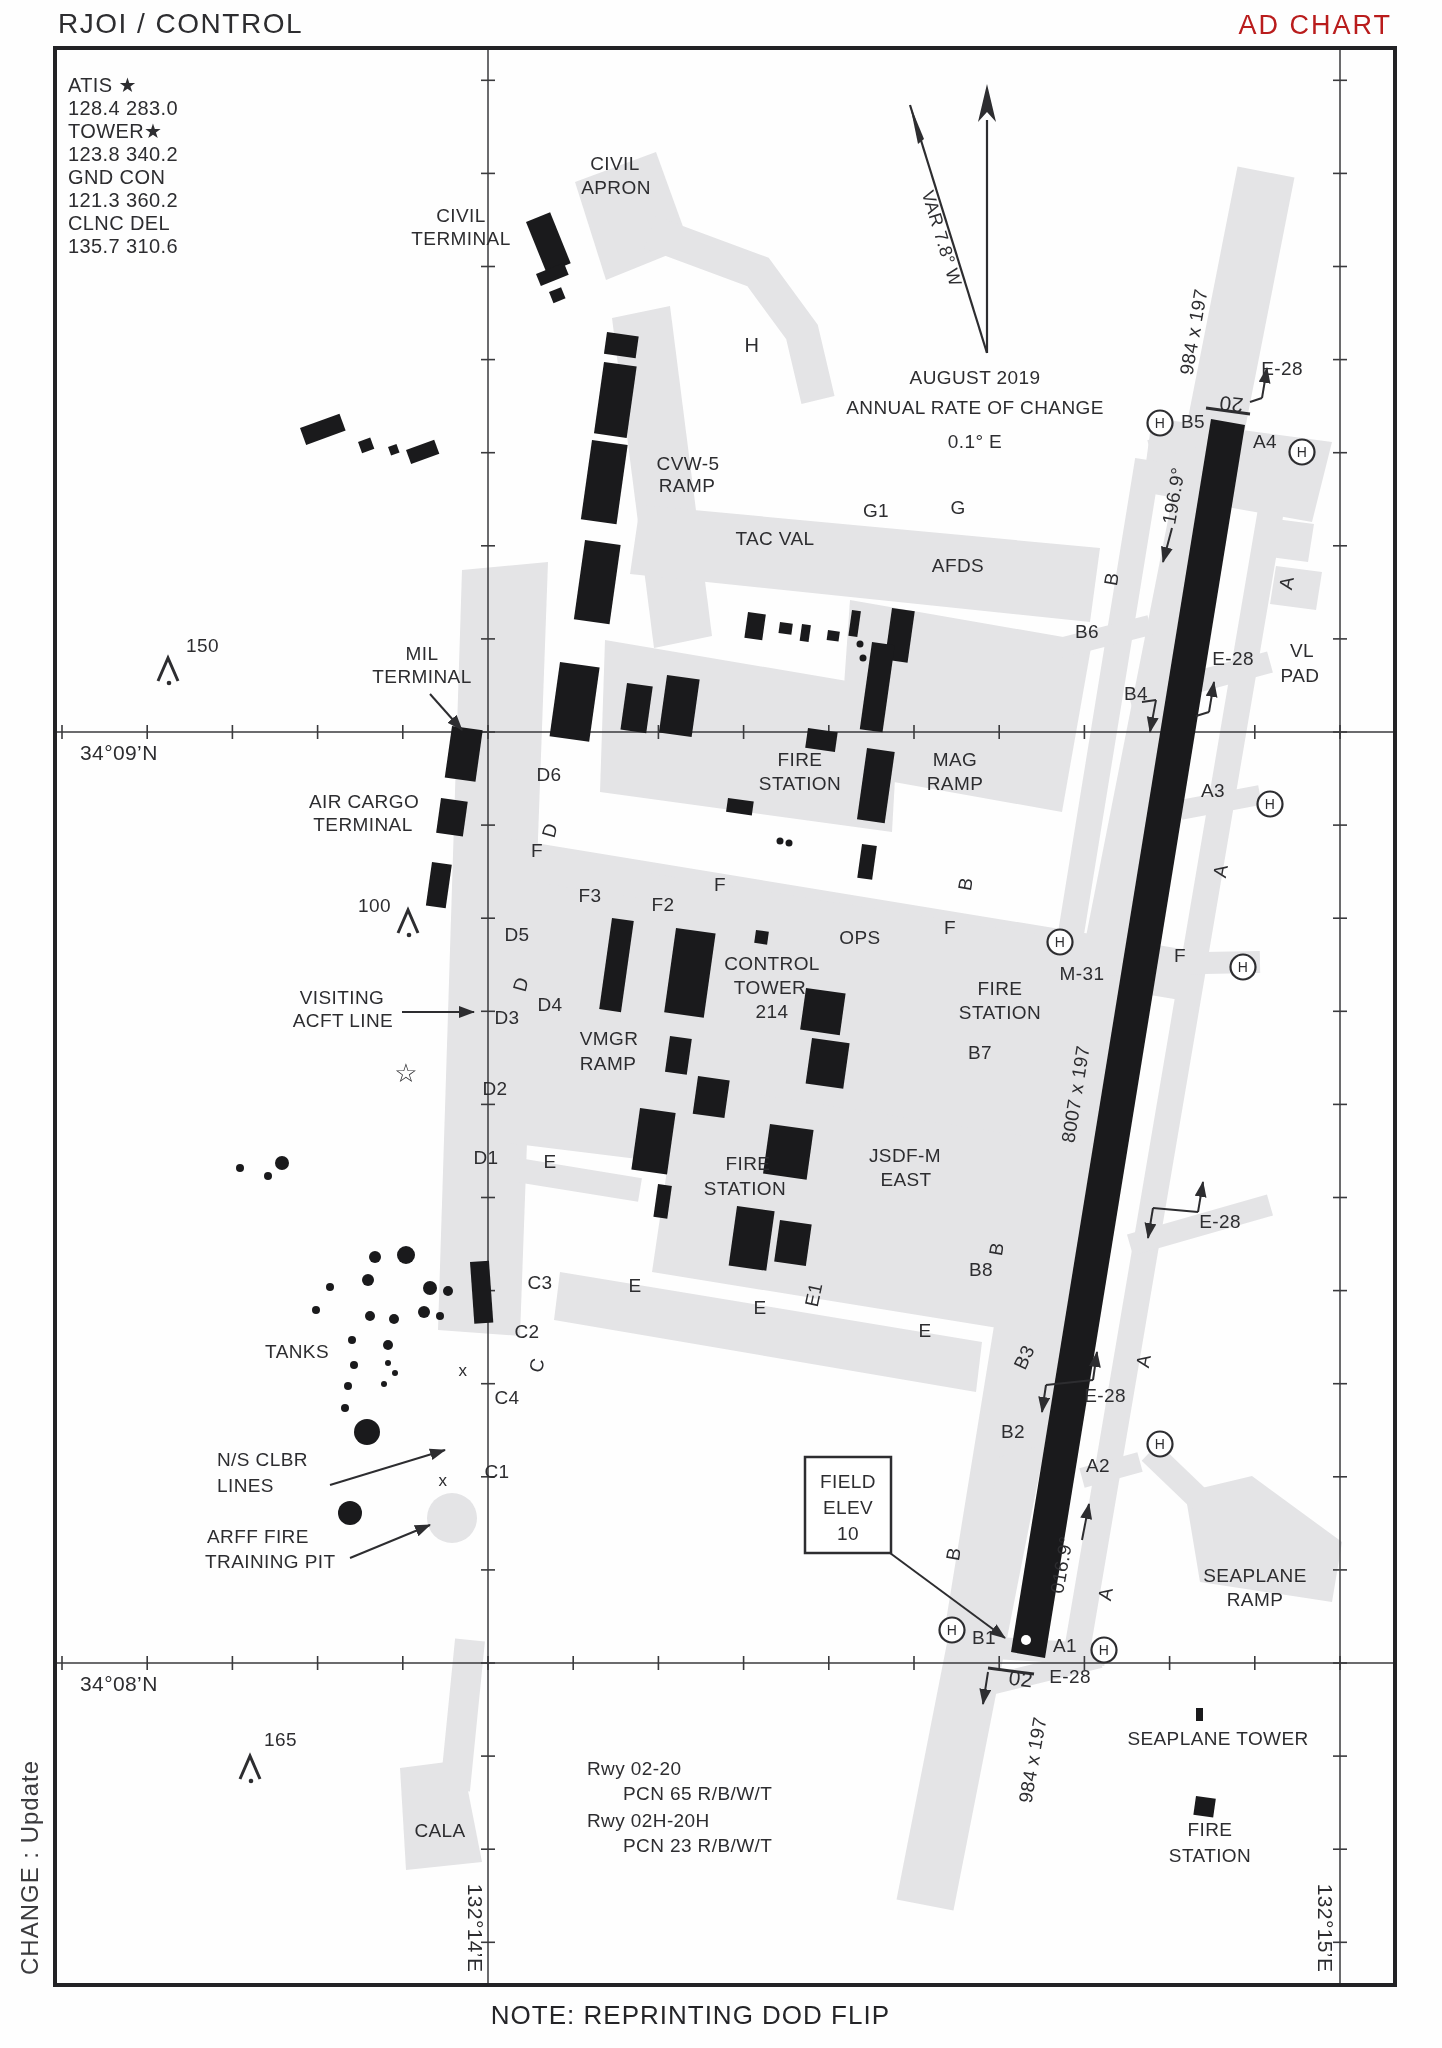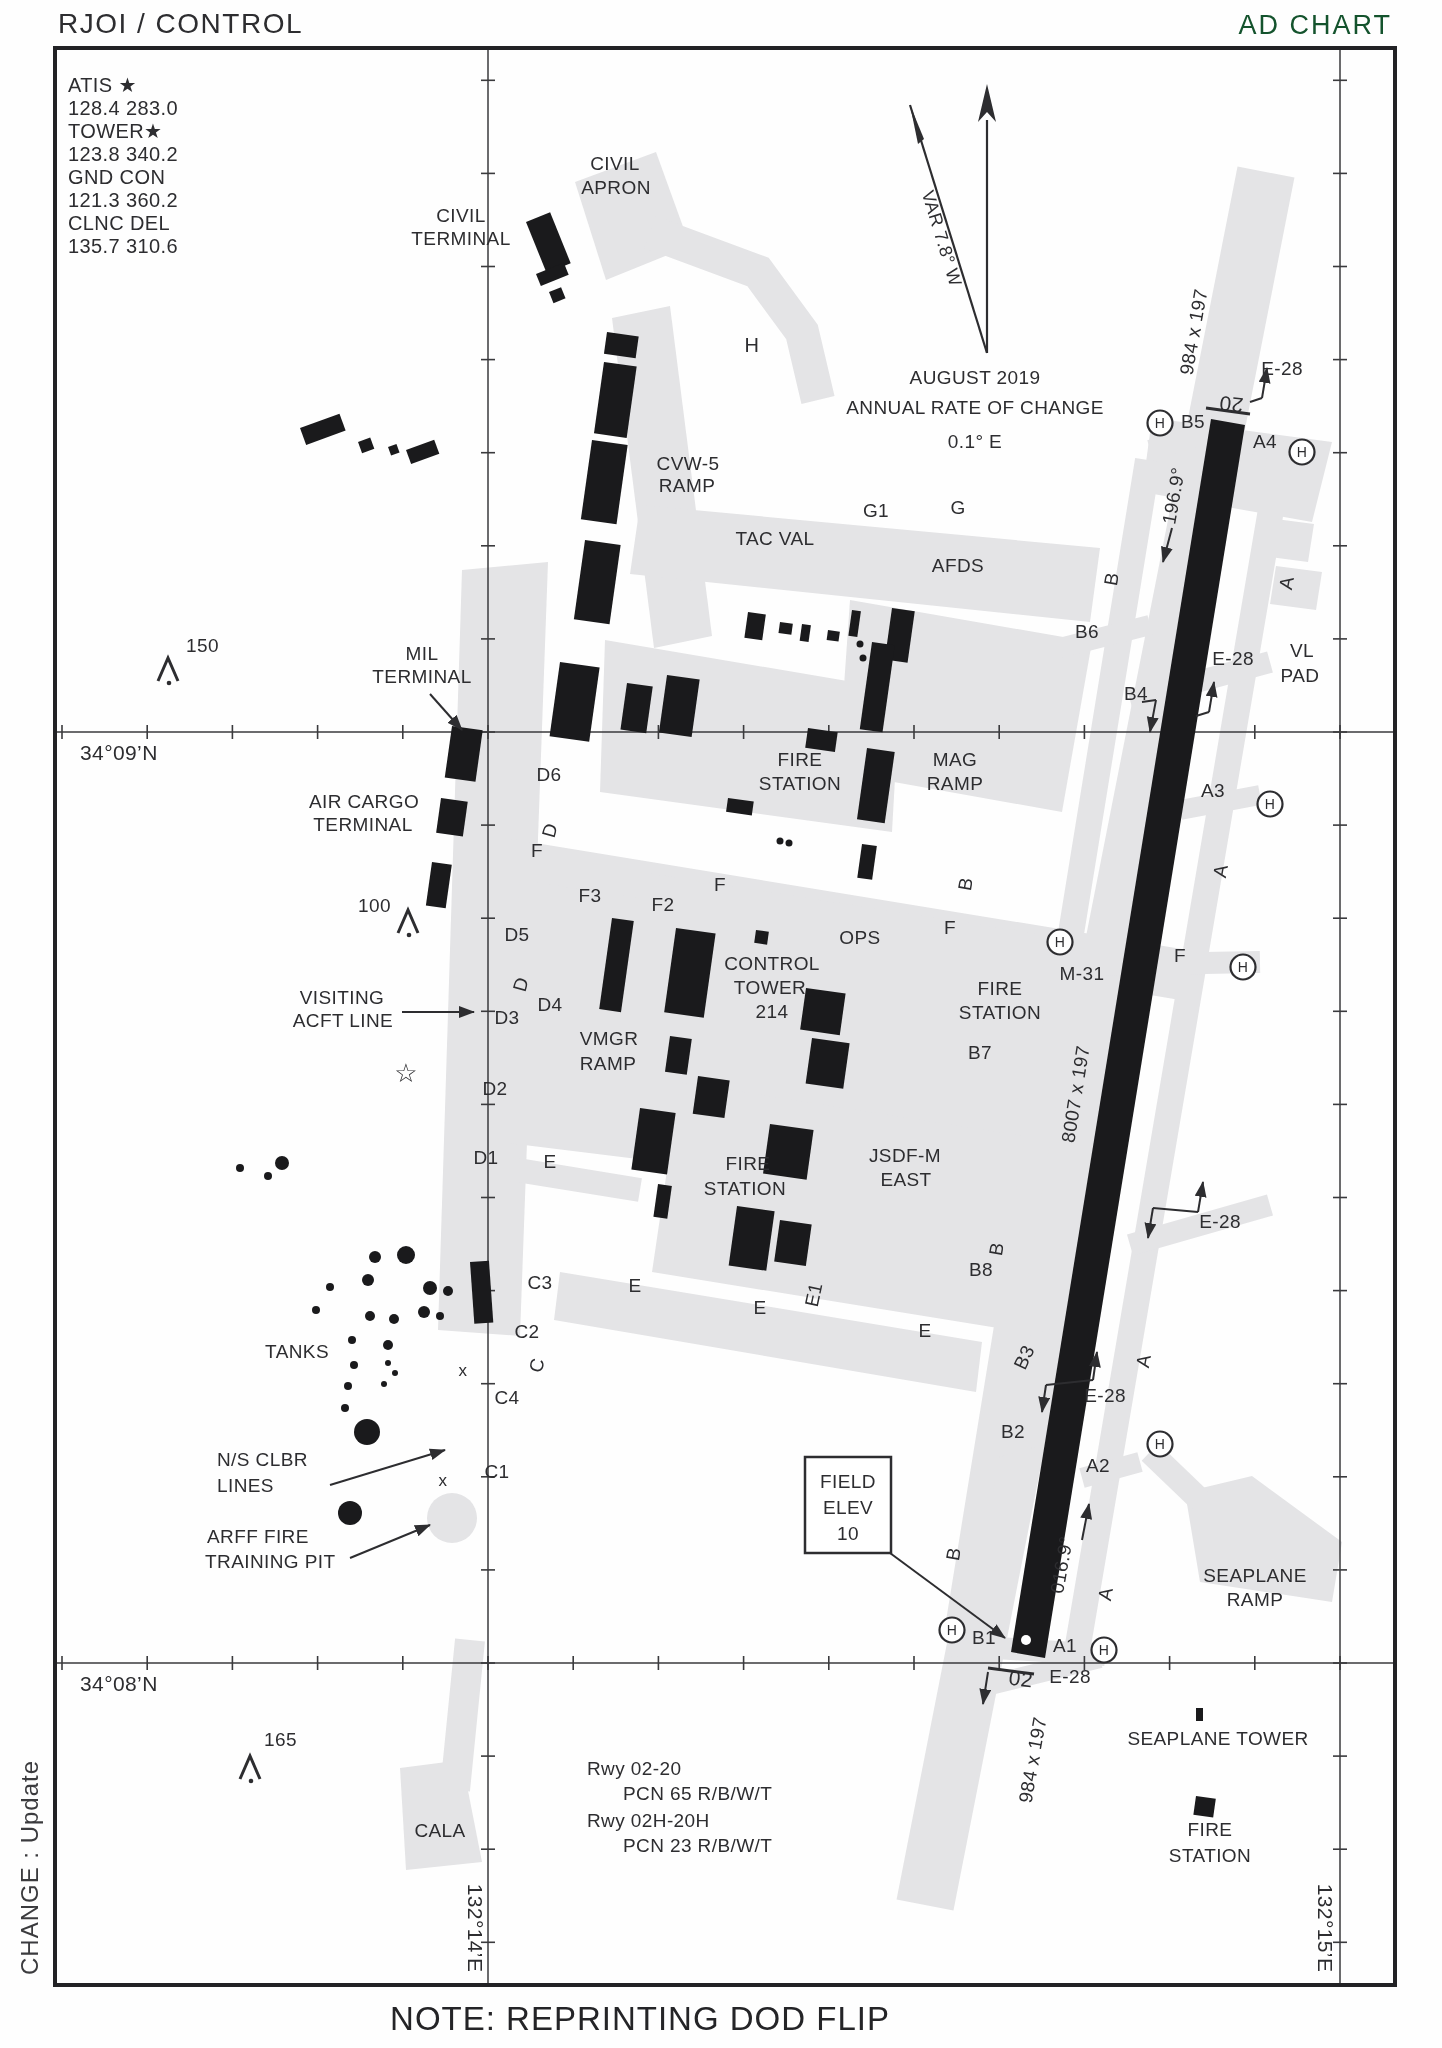--- a/index.html
+++ b/index.html
@@ -1,20 +1,20 @@
 <!DOCTYPE html>
 <html><head>
 <meta charset="utf-8">
 <style>
   html,body{margin:0;padding:0;background:#ffffff;}
   .page{position:relative;width:1442px;height:2048px;background:#fefefe;overflow:hidden;
         font-family:"Liberation Sans", sans-serif;color:#2d2d30;}
   .title{position:absolute;left:58px;top:8px;font-size:28px;letter-spacing:1.5px;color:#2d2d30;}
-  .adchart{position:absolute;right:50px;top:10px;font-size:27px;letter-spacing:2px;color:#14532d;}
-  .note{position:absolute;left:390px;top:2000px;width:500px;text-align:center;font-size:33px;letter-spacing:1px;color:#242427;}
+  .adchart{position:absolute;right:50px;top:10px;font-size:27px;letter-spacing:2px;color:#b91c1c;}
+  .note{position:absolute;left:390px;top:2000px;width:500px;text-align:right;font-size:26px;letter-spacing:1px;color:#242427;}
   .change{position:absolute;left:16px;top:1975px;transform-origin:0 0;transform:rotate(-90deg);
           font-size:24px;letter-spacing:1px;color:#3b3b3e;white-space:nowrap;}
   svg{position:absolute;left:0;top:0;font-family:"Liberation Sans", sans-serif;}
   svg text{fill:#2d2d30;letter-spacing:0.4px;}
 </style>
 </head>
 <body>
 
 <div class="page">
   <div class="title">RJOI / CONTROL</div>

